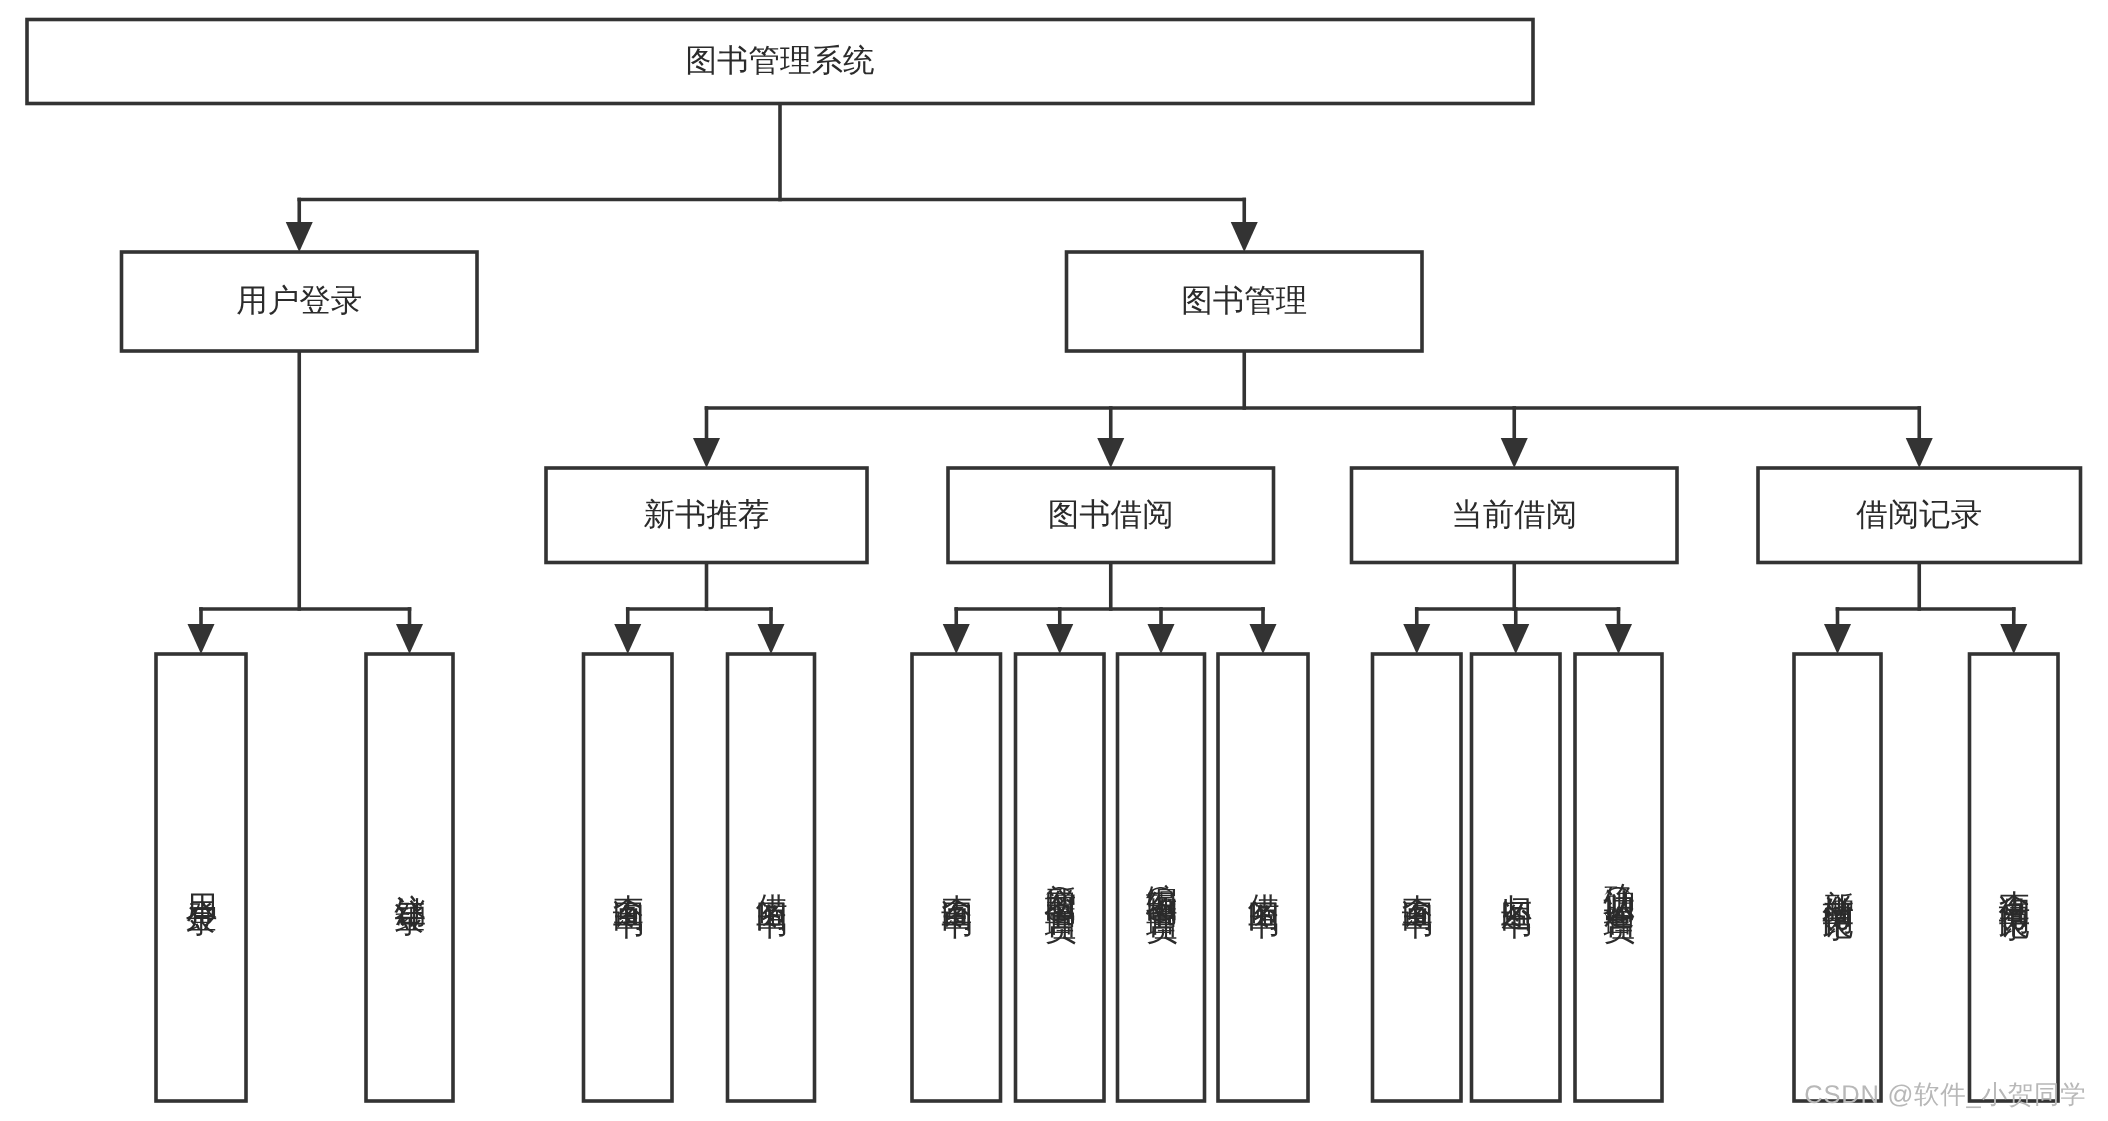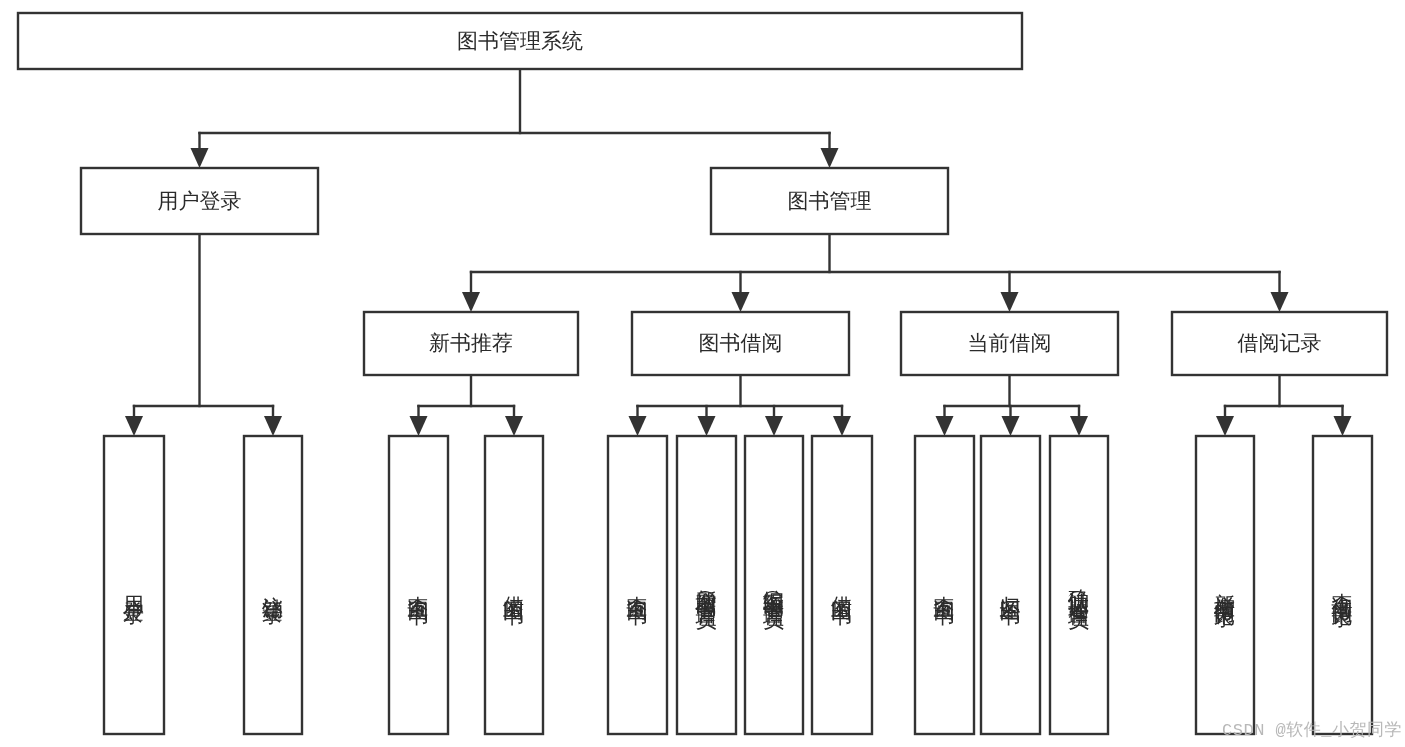--- a/index.html
+++ b/index.html
@@ -58,23 +58,23 @@
     letter-spacing: 3px;
     font-family: "Liberation Sans", "DejaVu Sans", sans-serif;
     font-size: 21px;
     color: #2b2b2b;
     line-height: 1;
     white-space: nowrap;
     pointer-events: none;
   }
   .watermark {
     position: absolute;
-    right: 3px;
+    right: 14px;
     bottom: 6px;
-    font-family: Liberation Mono, monospace;
+    font-family: Liberation Sans, sans-serif;
     font-size: 17px;
     color: #b8b8b8;
     letter-spacing: 0.5px;
     white-space: nowrap;
   }
 </style>
 </head>
 <body>
 
 <div id="diagram-root">

